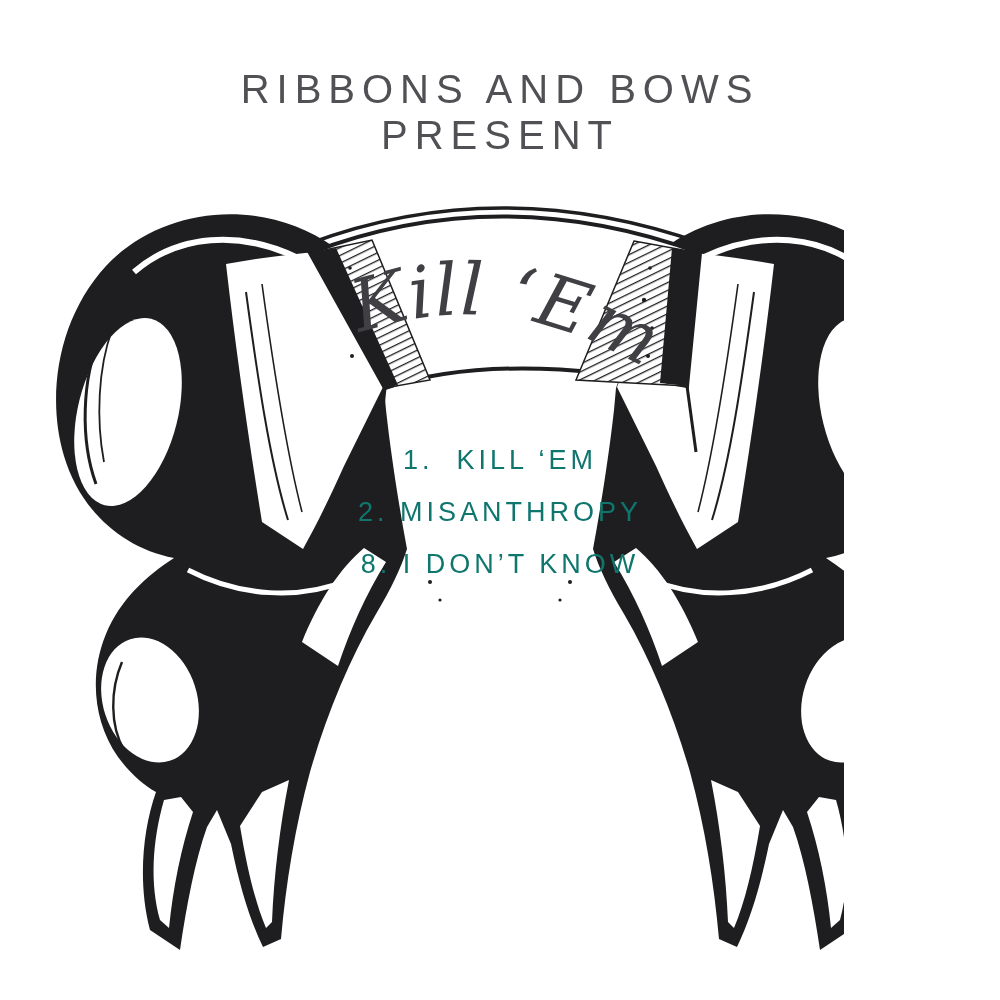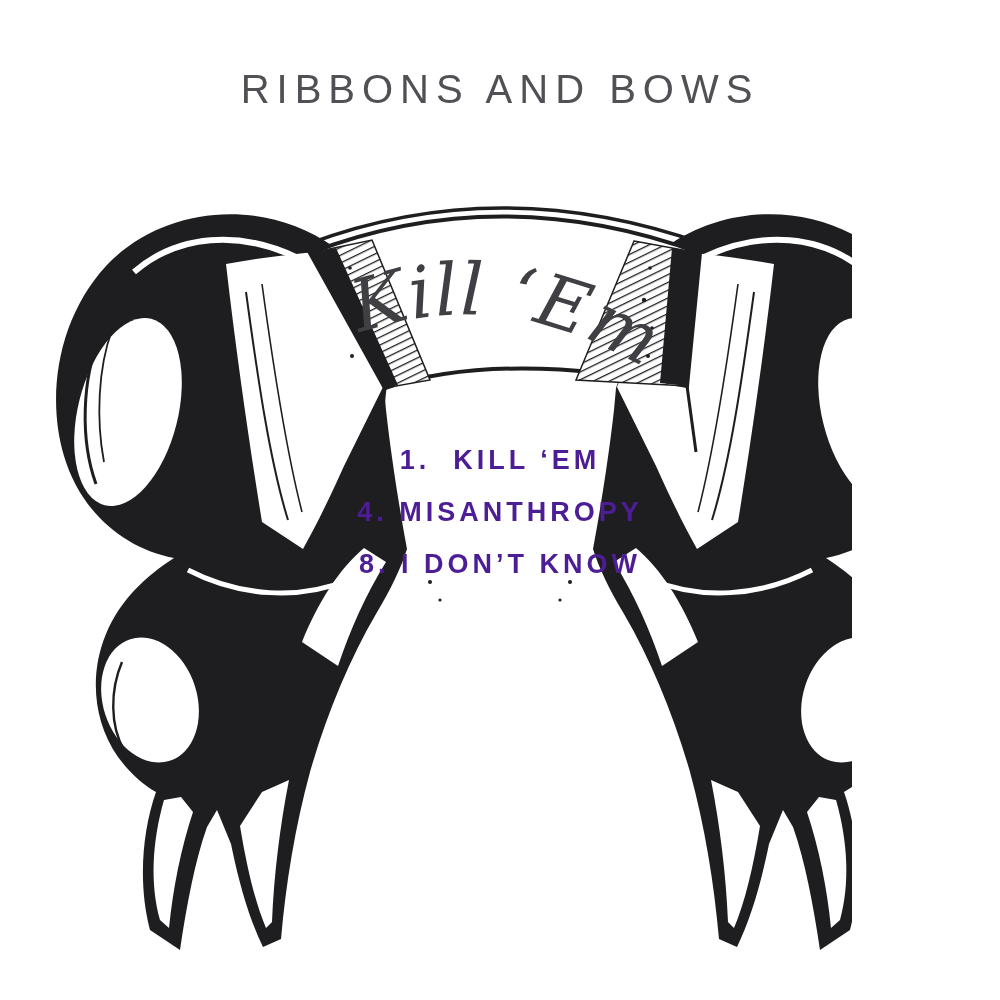--- a/index.html
+++ b/index.html
@@ -1,50 +1,51 @@
 <!DOCTYPE html>
 <html><head>
 <meta charset="utf-8">
 <style>
   html,body{margin:0;padding:0;background:#ffffff;}
   .stage{
     position:relative;width:844px;height:1000px;background:#ffffff;
-    overflow:hidden;font-family:"Liberation Sans",sans-serif;padding-left:8px;
+    overflow:hidden;font-family:"Liberation Sans",sans-serif;
   }
   .heading{
     position:absolute;top:66px;left:0;width:1000px;
     text-align:center;color:#515155;
   }
   .heading .line{
     font-size:40px;line-height:46px;letter-spacing:7px;
     font-weight:400;white-space:pre;
   }
   .ribbon-svg{position:absolute;top:0;left:0;}
   .tracklist{
     position:absolute;top:446px;left:0;width:1000px;
     display:flex;flex-direction:column;align-items:center;
     z-index:3;
   }
   .track{
     font-size:27px;line-height:28px;letter-spacing:4px;
-    color:#4c1d95;white-space:pre;margin-bottom:24px;
-    font-weight:700;
+    color:#0f766e;white-space:pre;margin-bottom:24px;
+    font-weight:400;
   }
   .scan-artifact{
     position:absolute;left:967px;top:790px;width:2px;height:32px;
     background:#c9c9cc;opacity:.7;
   }
 </style>
 </head>
 <body>
 
 <div class="stage">
 
   <div class="heading">
     <div class="line">RIBBONS AND BOWS</div>
+    <div class="line">PRESENT</div>
   </div>
 
   <svg class="ribbon-svg" width="1000" height="1000" viewBox="0 0 1000 1000">
     <defs>
       <pattern id="hatch" patternUnits="userSpaceOnUse" width="7" height="7" patternTransform="rotate(64)">
         <rect width="7" height="7" fill="#ffffff"></rect>
         <line x1="0" y1="0" x2="0" y2="7" stroke="#1e1e20" stroke-width="2.6"></line>
       </pattern>
 
       <g id="curlL">
@@ -127,18 +128,18 @@
     </g>
 
     <path id="bannerArc" d="M320,350 Q500,262 680,392" fill="none"></path>
     <text font-family="DejaVu Serif, Liberation Serif, serif" font-style="italic" font-size="72" letter-spacing="1" fill="#3f3f44">
       <textPath href="#bannerArc" startOffset="50%" text-anchor="middle">Kill ‘Em</textPath>
     </text>
   </svg>
 
   <div class="tracklist">
     <div class="track">1.  KILL ‘EM</div>
-    <div class="track">4. MISANTHROPY</div>
+    <div class="track">2. MISANTHROPY</div>
     <div class="track">8. I DON’T KNOW</div>
   </div>
 
   <div class="scan-artifact"></div>
 </div>
 
 </body></html>

